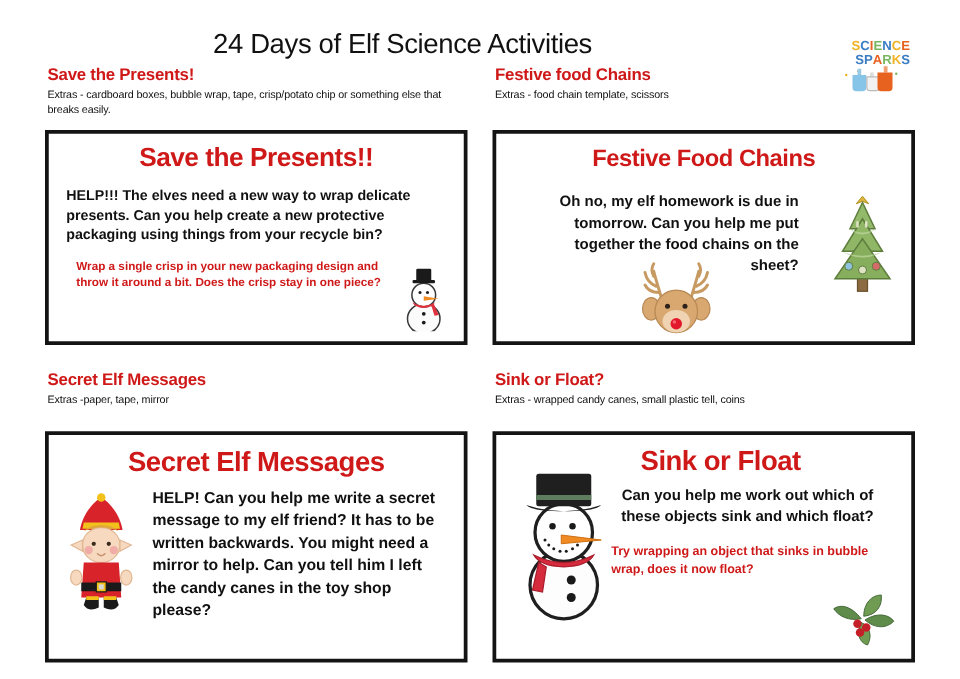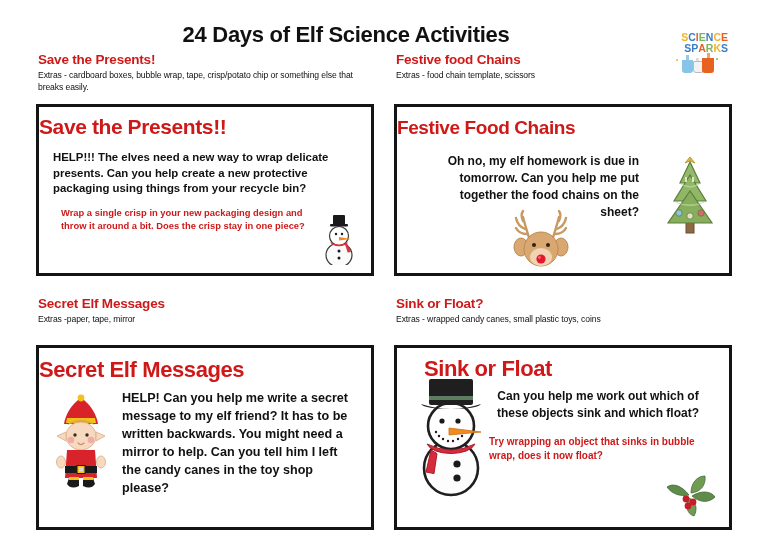--- a/index.html
+++ b/index.html
@@ -17,24 +17,23 @@
   }
 
   
   .page-title {
     position: absolute;
     top: 22px;
     left: 0;
     width: 644px;
     text-align: center;
     font-size: 22px;
-    font-weight: bold;
+    font-weight: normal;
     letter-spacing: -0.3px;
     color: #111111;
-    padding-left: 24px;
   }
 
   
   .logo {
     position: absolute;
     top: 32px;
     left: 668px;
     width: 60px;
     height: 50px;
   }
@@ -87,20 +86,21 @@
 
   
   .card {
     position: absolute;
     background: #ffffff;
     border: 3px solid #141414;
     box-sizing: border-box;
     overflow: hidden;
   }
   .card-title {
+    text-align: center;
     color: #cf1919;
     font-weight: bold;
     letter-spacing: -0.4px;
   }
   .card-body {
     font-weight: bold;
     color: #111111;
   }
   .card-note {
     font-weight: bold;
@@ -187,21 +187,21 @@
 <div class="sec-title" style="left:38px;  top:52px;">Save the Presents!</div>
 <div class="sec-extras" style="left:38px;  top:70px; width:330px;">Extras - cardboard boxes, bubble wrap, tape, crisp/potato chip or  something else that breaks easily.</div>
 
 <div class="sec-title" style="left:396px; top:52px;">Festive food Chains</div>
 <div class="sec-extras" style="left:396px; top:70px; width:330px;">Extras - food chain template, scissors</div>
 
 <div class="sec-title" style="left:38px;  top:296px;">Secret Elf Messages</div>
 <div class="sec-extras" style="left:38px;  top:314px; width:330px;">Extras -paper, tape, mirror</div>
 
 <div class="sec-title" style="left:396px; top:296px;">Sink or Float?</div>
-<div class="sec-extras" style="left:396px; top:314px; width:330px;">Extras - wrapped candy canes, small plastic toys, coins</div>
+<div class="sec-extras" style="left:396px; top:314px; width:330px;">Extras - wrapped candy canes, small plastic tell, coins</div>
 
 <div class="card" id="card-save">
   <div class="card-title">Save the Presents!!</div>
   <div class="card-body">HELP!!! The elves need a new way to wrap delicate presents. Can you help create a new protective packaging using things from your recycle bin?</div>
   <div class="card-note">Wrap a single crisp in your new packaging design and throw it around a bit. Does the crisp stay in one piece?</div>
 
   <svg class="art" id="art-snowman-small" viewBox="0 0 44 56">
     <ellipse cx="22" cy="46" rx="13" ry="12" fill="#fbfbfb" stroke="#3a3a3a" stroke-width="1.2"></ellipse>
     <circle cx="22" cy="27" r="9.5" fill="#ffffff" stroke="#3a3a3a" stroke-width="1.2"></circle>
     <rect x="13" y="15" width="18" height="2.6" rx="1" fill="#1a1a1a"></rect>

